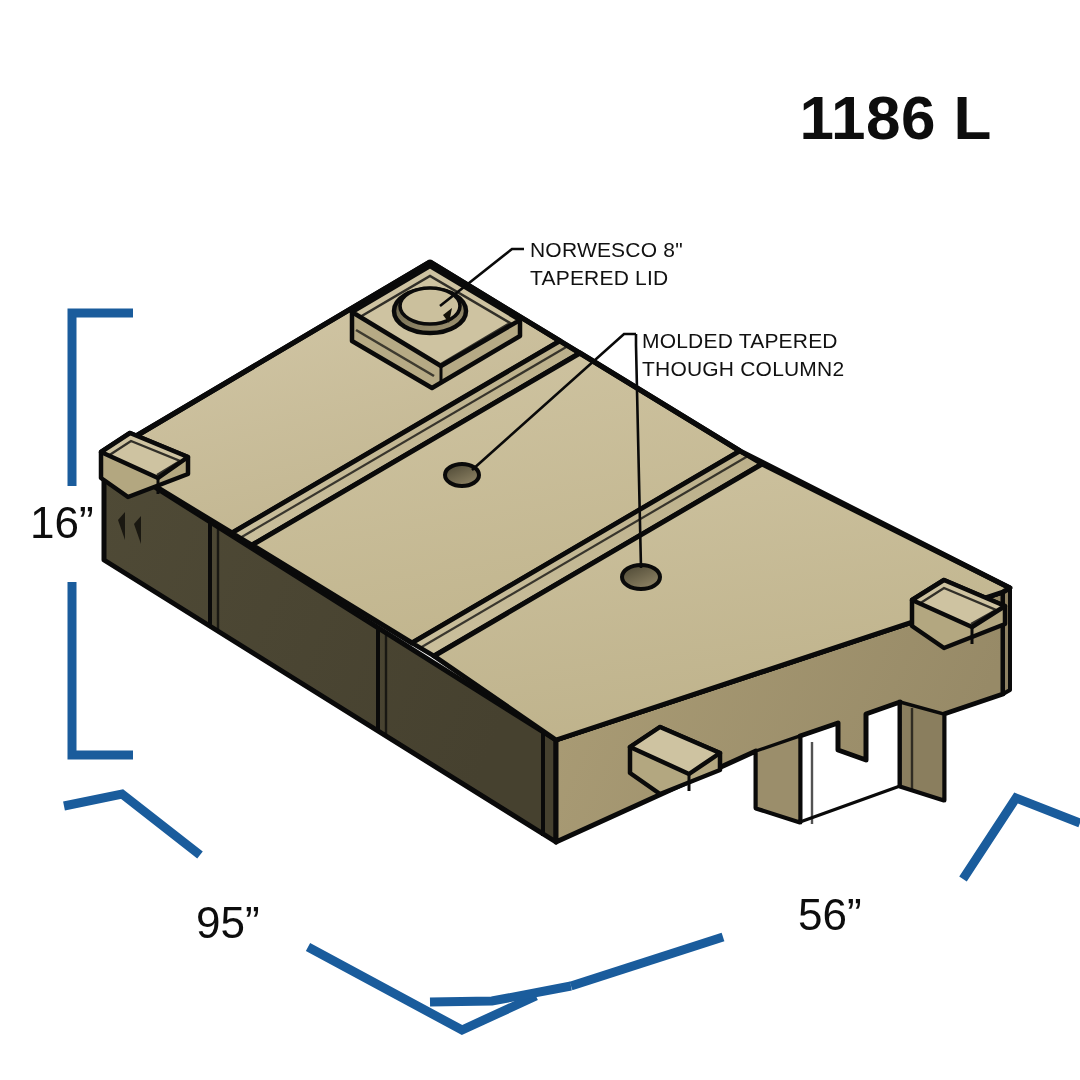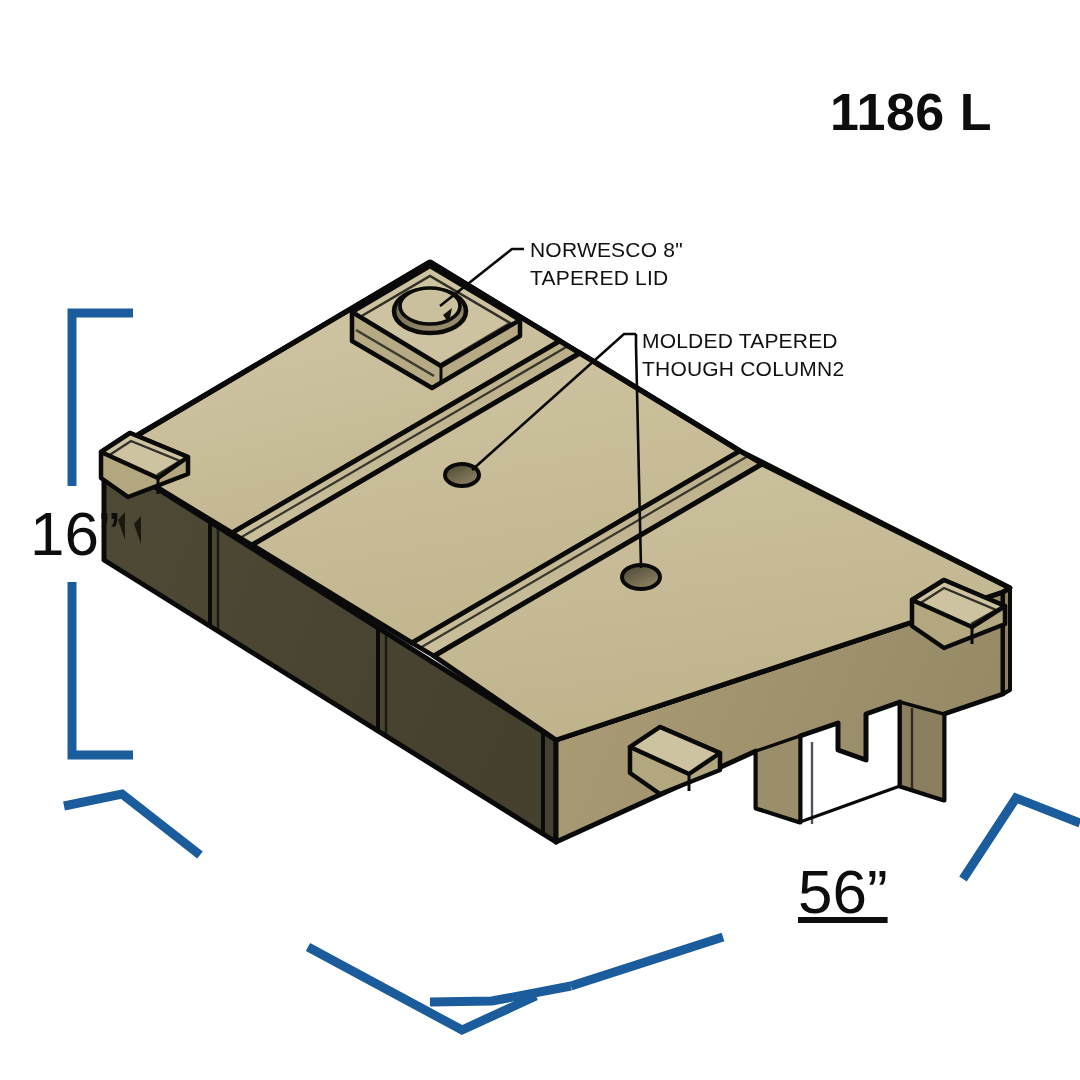--- a/index.html
+++ b/index.html
@@ -22,48 +22,48 @@
     position: absolute;
     inset: 0;
     width: 1080px;
     height: 1080px;
     display: block;
   }
   .capacity-title {
     position: absolute;
     right: 88px;
     top: 82px;
-    font-size: 52px;
+    font-size: 62px;
     font-weight: bold;
     letter-spacing: 0.5px;
     color: #0d0d0d;
     font-family: "Liberation Sans", sans-serif;
     white-space: nowrap;
   }
   .callout {
     position: absolute;
     font-size: 21px;
     line-height: 28px;
     color: #111111;
     font-family: "Liberation Sans", sans-serif;
     white-space: nowrap;
     letter-spacing: 0.2px;
   }
   #callout-lid { left: 530px; top: 236px; }
   #callout-column { left: 642px; top: 327px; }
   .dim-label {
     position: absolute;
-    font-size: 62px;
+    font-size: 44px;
     color: #0d0d0d;
     font-family: "Liberation Sans", sans-serif;
     white-space: nowrap;
   }
   #dim-height-label { left: 30px; top: 498px; }
   #dim-length-label { left: 196px; top: 898px; }
-  #dim-width-label  { left: 798px; top: 856px; text-decoration: underline; }
+  #dim-width-label  { left: 798px; top: 890px; }
 </style>
 </head>
 <body>
 
 <div id="stage">
 
   <svg id="art" viewBox="0 0 1080 1080">
     <defs>
       <linearGradient id="gradTopA" x1="0" y1="0" x2="0.4" y2="1">
         <stop offset="0" stop-color="#d4c9a9"></stop>
@@ -225,16 +225,17 @@
     <div>TAPERED LID</div>
   </div>
 
   <div class="callout" id="callout-column">
     <div>MOLDED TAPERED</div>
     <div>THOUGH COLUMN2</div>
   </div>
 
   <div class="dim-label" id="dim-height-label">16”</div>
 
+  <div class="dim-label" id="dim-length-label">95”</div>
 
   <div class="dim-label" id="dim-width-label">56”</div>
 
 </div>
 
 </body></html>

